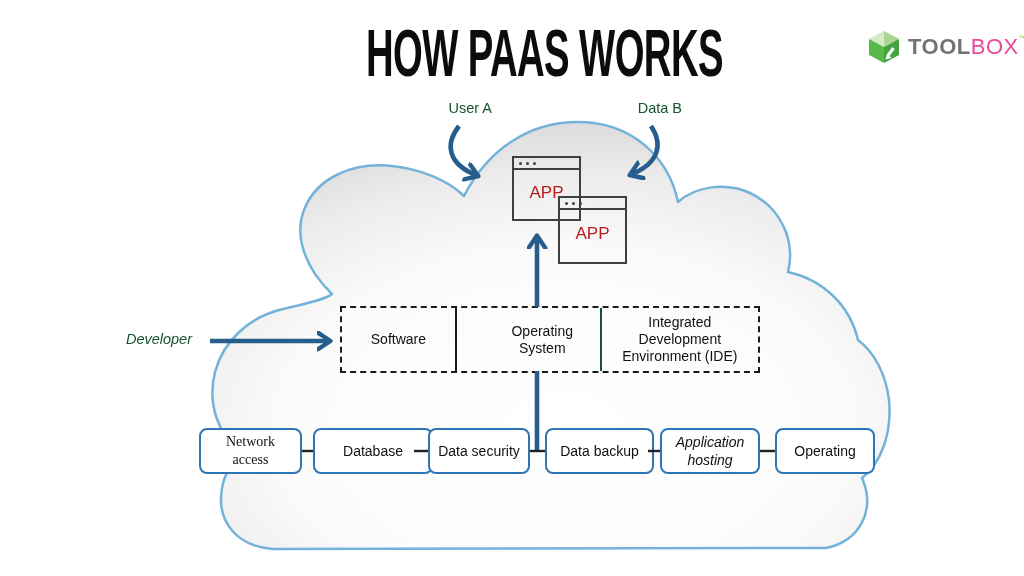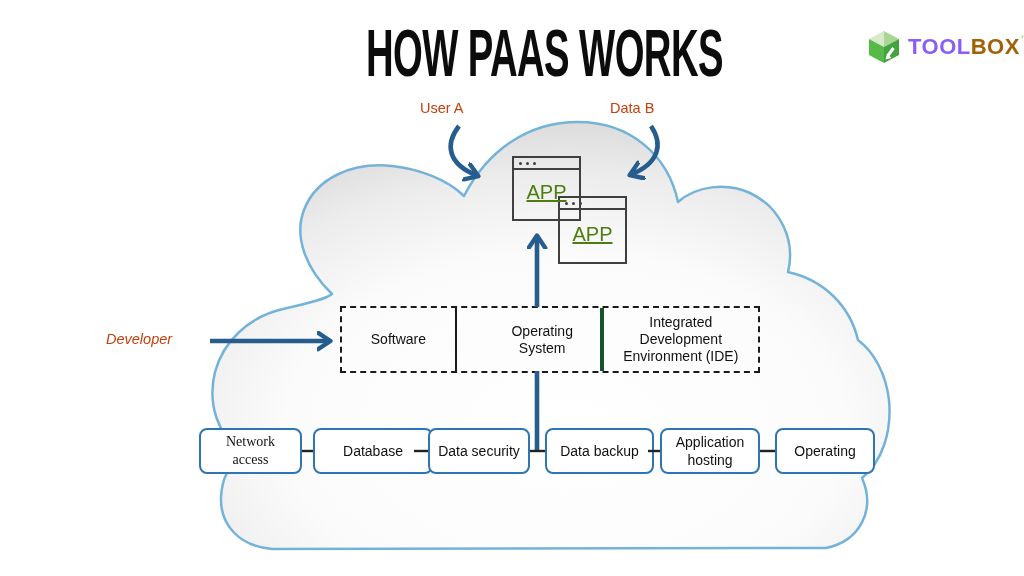--- a/index.html
+++ b/index.html
@@ -16,68 +16,68 @@
     position:absolute;top:22px;left:240px;width:600px;height:66px;
     text-align:center;font-size:66px;line-height:62px;font-weight:700;
     color:#0c0c0c;transform:scaleX(0.58);transform-origin:50% 50%;
     letter-spacing:-1px;white-space:nowrap;z-index:2;
   }
 
   
   .logo{position:absolute;top:28px;left:866px;height:38px;display:flex;align-items:center;z-index:2;}
   .logo svg{width:36px;height:36px;}
   .logo-text{margin-left:6px;font-size:22px;letter-spacing:.5px;line-height:36px;}
-  .logo-tool{font-weight:700;color:#8b5cf6;}
-  .logo-box{font-weight:700;color:#a16207;}
+  .logo-tool{font-weight:700;color:#737373;}
+  .logo-box{font-weight:400;color:#ec4899;}
   .logo-tm{font-size:8px;color:#8dc63f;vertical-align:top;line-height:20px;}
 
   
-  .lbl{position:absolute;font-size:14.5px;color:#c2410c;text-align:left;z-index:3;}
+  .lbl{position:absolute;font-size:14.5px;color:#14532d;text-align:right;z-index:3;}
   .lbl-user-a{left:420px;top:100px;width:72px;}
   .lbl-user-b{left:610px;top:100px;width:72px;}
   .lbl-developer{left:106px;top:331px;width:86px;font-style:italic;}
 
   
   .appwin{position:absolute;border:2px solid #3f3f3f;background:transparent;z-index:4;}
   .appwin .titlebar{height:10px;border-bottom:2px solid #3f3f3f;display:flex;align-items:center;padding-left:5px;}
   .appwin .titlebar i{display:block;width:3px;height:3px;border-radius:50%;background:#3f3f3f;margin-right:4px;}
-  .appwin .body{display:flex;align-items:center;justify-content:center;font-size:20px;color:#4d7c0f;text-decoration:underline;}
+  .appwin .body{display:flex;align-items:center;justify-content:center;font-size:17px;color:#b91c1c;}
   .appwin-1{left:512px;top:156px;width:65px;height:61px;}
   .appwin-1 .body{height:45px;}
   .appwin-2{left:558px;top:196px;width:65px;height:64px;}
   .appwin-2 .body{height:48px;}
 
   
   .platform{
     position:absolute;left:340px;top:306px;width:420px;height:67px;
     border:2px dashed #1a1a1a;display:flex;z-index:2;background:transparent;
     box-sizing:border-box;
   }
   .pcell{display:flex;align-items:center;justify-content:center;text-align:center;
     font-size:14px;line-height:17px;color:#111;box-sizing:border-box;}
   .pcell-0{width:114px;}
   .pcell-1{width:146px;border-left:2px solid #1a1a1a;padding-left:28px;}
-  .pcell-2{width:160px;border-left:4px solid #14532d;text-align:center;}
+  .pcell-2{width:160px;border-left:2px solid #14532d;text-align:center;}
   .pcell-1 span{display:inline-block;max-width:80px;}
   .pcell-2 span{display:inline-block;max-width:126px;}
 
   
   .ibox{
     position:absolute;top:428px;height:46px;border:2px solid #2e75b6;border-radius:8px;
     background:#fff;display:flex;align-items:center;justify-content:center;text-align:center;
     font-size:14px;line-height:18px;color:#111;z-index:3;box-sizing:border-box;
   }
   .ibox-0{left:199px;width:103px;font-family:Liberation Serif, serif;}
   .ibox-1{left:313px;width:120px;}
   .ibox-2{left:428px;width:102px;}
   .ibox-3{left:545px;width:109px;}
   .ibox-4{left:660px;width:100px;}
   .ibox-5{left:775px;width:100px;}
   .ibox-0 span{display:inline-block;max-width:80px;}
-  .ibox-4 span{display:inline-block;max-width:88px;}
+  .ibox-4 span{display:inline-block;max-width:88px;font-style:italic;}
 </style>
 </head>
 <body>
 
 <div class="canvas">
 
   <svg class="layer cloud-layer" width="1024" height="576" viewBox="0 0 1024 576">
     <defs>
       <radialGradient id="cloudFill" cx="0.52" cy="0.72" r="0.75">
         <stop offset="0%" stop-color="#ffffff"></stop>

